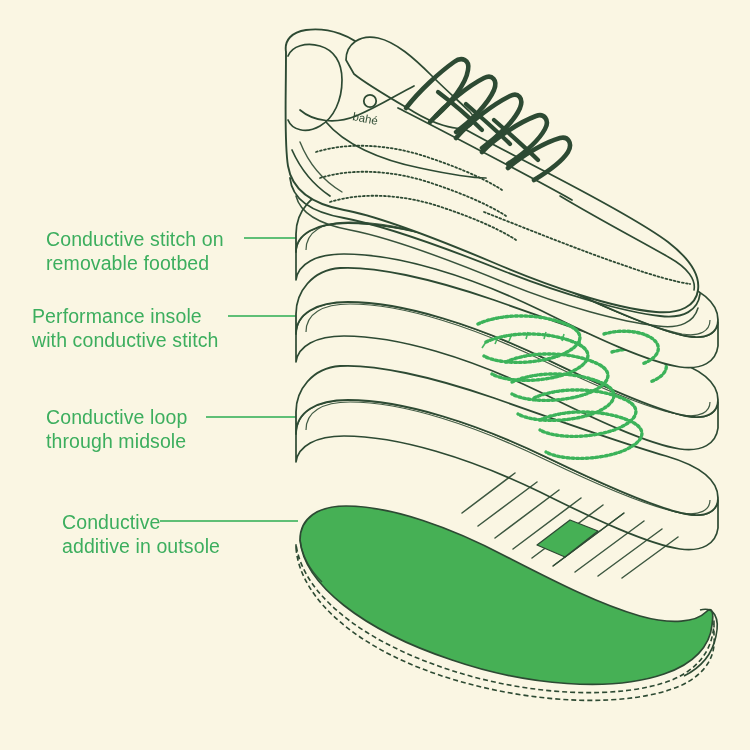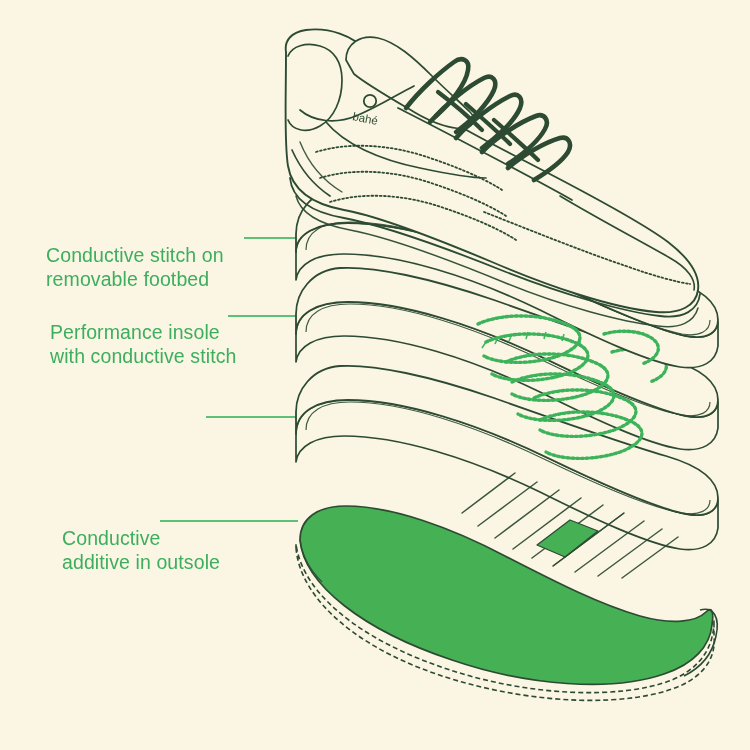--- a/index.html
+++ b/index.html
@@ -26,24 +26,23 @@
   }
   .callout {
     position: absolute;
     color: #3cae5e;
     font-size: 19.5px;
     line-height: 1.22;
     letter-spacing: 0.1px;
     font-weight: 500;
     white-space: pre-line;
     font-family: "Liberation Sans", sans-serif;
-    margin-top: 16px;
   }
   #cal-0 { left: 46px; top: 228px; }
-  #cal-1 { left: 50px; top: 305px; }
+  #cal-1 { left: 32px; top: 305px; }
   #cal-2 { left: 46px; top: 406px; }
   #cal-3 { left: 62px; top: 511px; }
 </style>
 </head>
 <body>
 
 <div id="stage">
 
   <svg id="artboard" viewBox="0 0 750 750" xmlns="http://www.w3.org/2000/svg">
     <defs>
@@ -298,17 +297,19 @@
       </g>
     </g>
   </svg>
 
   <div class="callout" id="cal-0">Conductive stitch on
 removable footbed</div>
 
   <div class="callout" id="cal-1">Performance insole
 with conductive stitch</div>
 
+  <div class="callout" id="cal-2">Conductive loop
+through midsole</div>
 
   <div class="callout" id="cal-3">Conductive
 additive in outsole</div>
 
 </div>
 
 </body></html>

